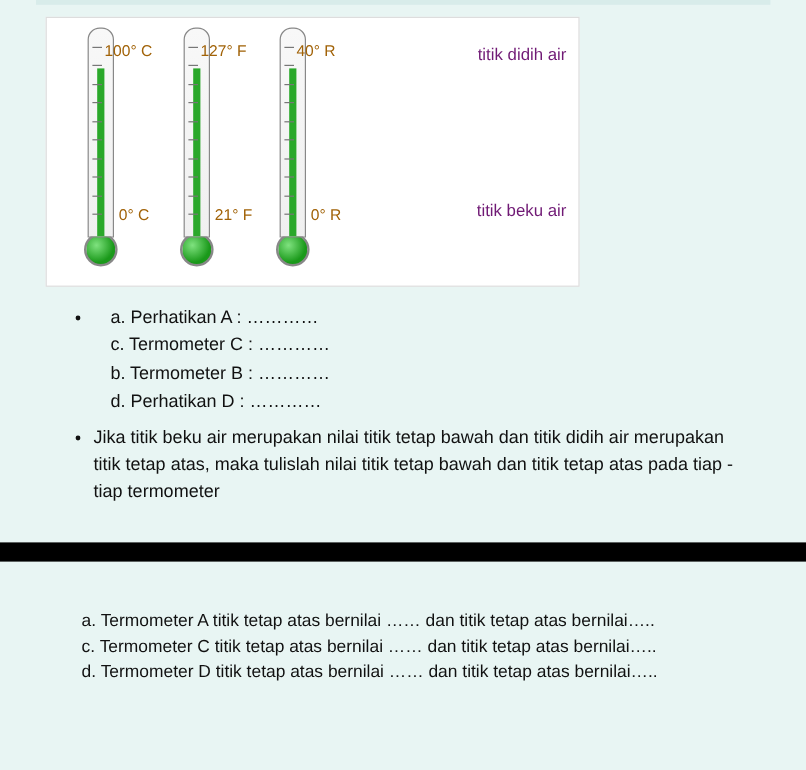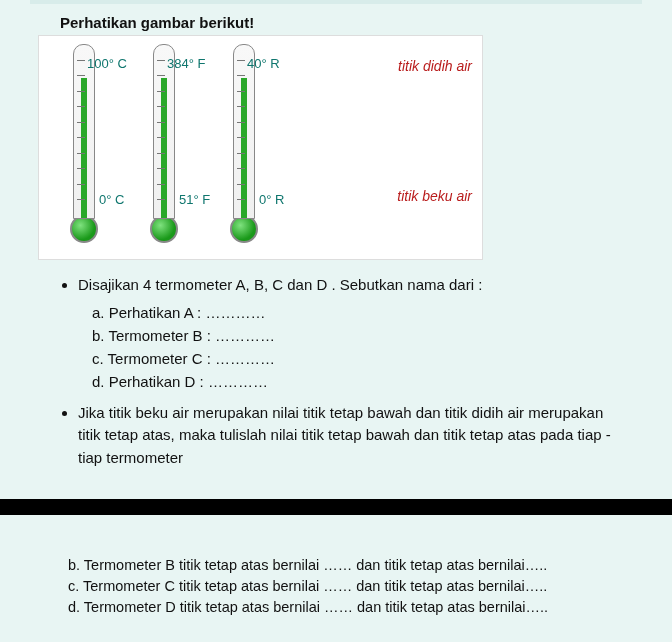--- a/index.html
+++ b/index.html
@@ -80,32 +80,31 @@
     width: 28px;
     height: 28px;
     border: 2px solid #888;
     border-radius: 50%;
     background: radial-gradient(circle at 35% 35%, #7fe27f, #1a991a 65%);
     margin-top: -4px;
   }
   .thermo-col .top-label,
   .thermo-col .bot-label {
     font-size: 13px;
-    color: #0f766e;
+    color: #a16207;
     position: absolute;
     white-space: nowrap;
   }
   .thermo-col .top-label { top: 12px; left: 38px; }
   .thermo-col .bot-label { top: 148px; left: 38px; margin-left: 12px; }
   .right-labels {
     position: absolute;
     right: 10px;
     font-size: 14px;
-    color: #b91c1c;
-    font-style: italic;
+    color: #701a75;
   }
   .rl-top { top: 22px; }
   .rl-bot { top: 152px; text-align: right; }
   ul.outer {
     list-style: disc;
     margin-left: 48px;
     padding-right: 15px;
   }
   ul.outer > li {
     margin-bottom: 8px;
@@ -126,21 +125,20 @@
   }
   .answers div { line-height: 1.45; font-size: 14.5px; }
 </style>
 </head>
 <body>
 
 <div class="top-bar"></div>
 
 <div class="container">
 
-  <div class="title">Perhatikan gambar berikut!</div>
 
   <div class="figure">
     <div class="thermos">
 
       <div class="thermo-col">
         <div class="tube-wrap">
           <div class="tube">
             <div class="fluid"></div>
             <div class="ticks">
                 <span></span>
@@ -173,22 +171,22 @@
                 <span></span>
                 <span></span>
                 <span></span>
                 <span></span>
                 <span></span>
                 <span></span>
               </div>
           </div>
         </div>
         <div class="bulb"></div>
-        <div class="top-label">384° F</div>
-        <div class="bot-label">51° F</div>
+        <div class="top-label">127° F</div>
+        <div class="bot-label">21° F</div>
       </div>
 
 
       <div class="thermo-col">
         <div class="tube-wrap">
           <div class="tube">
             <div class="fluid"></div>
             <div class="ticks">
                 <span></span>
                 <span></span>
@@ -208,34 +206,33 @@
         <div class="bot-label">0° R</div>
       </div>
 
     </div>
     <div class="right-labels rl-top">titik didih air</div>
     <div class="right-labels rl-bot">titik beku air</div>
   </div>
 
   <ul class="outer">
     <li>
-      <span>Disajikan 4 termometer A, B, C dan D . Sebutkan nama dari :</span>
       <div class="sublist">
         <div>a. Perhatikan A : …………</div>
+        <div>c. Termometer C : …………</div>
         <div>b. Termometer B : …………</div>
-        <div>c. Termometer C : …………</div>
         <div>d. Perhatikan D : …………</div>
       </div>
     </li>
     <li>
       <span>Jika titik beku air merupakan nilai titik tetap bawah dan titik didih air merupakan titik tetap atas, maka tulislah nilai titik tetap bawah dan titik tetap atas pada tiap - tiap termometer</span>
     </li>
   </ul>
 
 </div>
 
 <div class="black-band"></div>
 
 <div class="answers">
-  <div>b. Termometer B titik tetap atas bernilai …… dan titik tetap atas bernilai…..</div>
+  <div>a. Termometer A titik tetap atas bernilai …… dan titik tetap atas bernilai…..</div>
   <div>c. Termometer C titik tetap atas bernilai …… dan titik tetap atas bernilai…..</div>
   <div>d. Termometer D titik tetap atas bernilai …… dan titik tetap atas bernilai…..</div>
 </div>
 
 </body></html>

